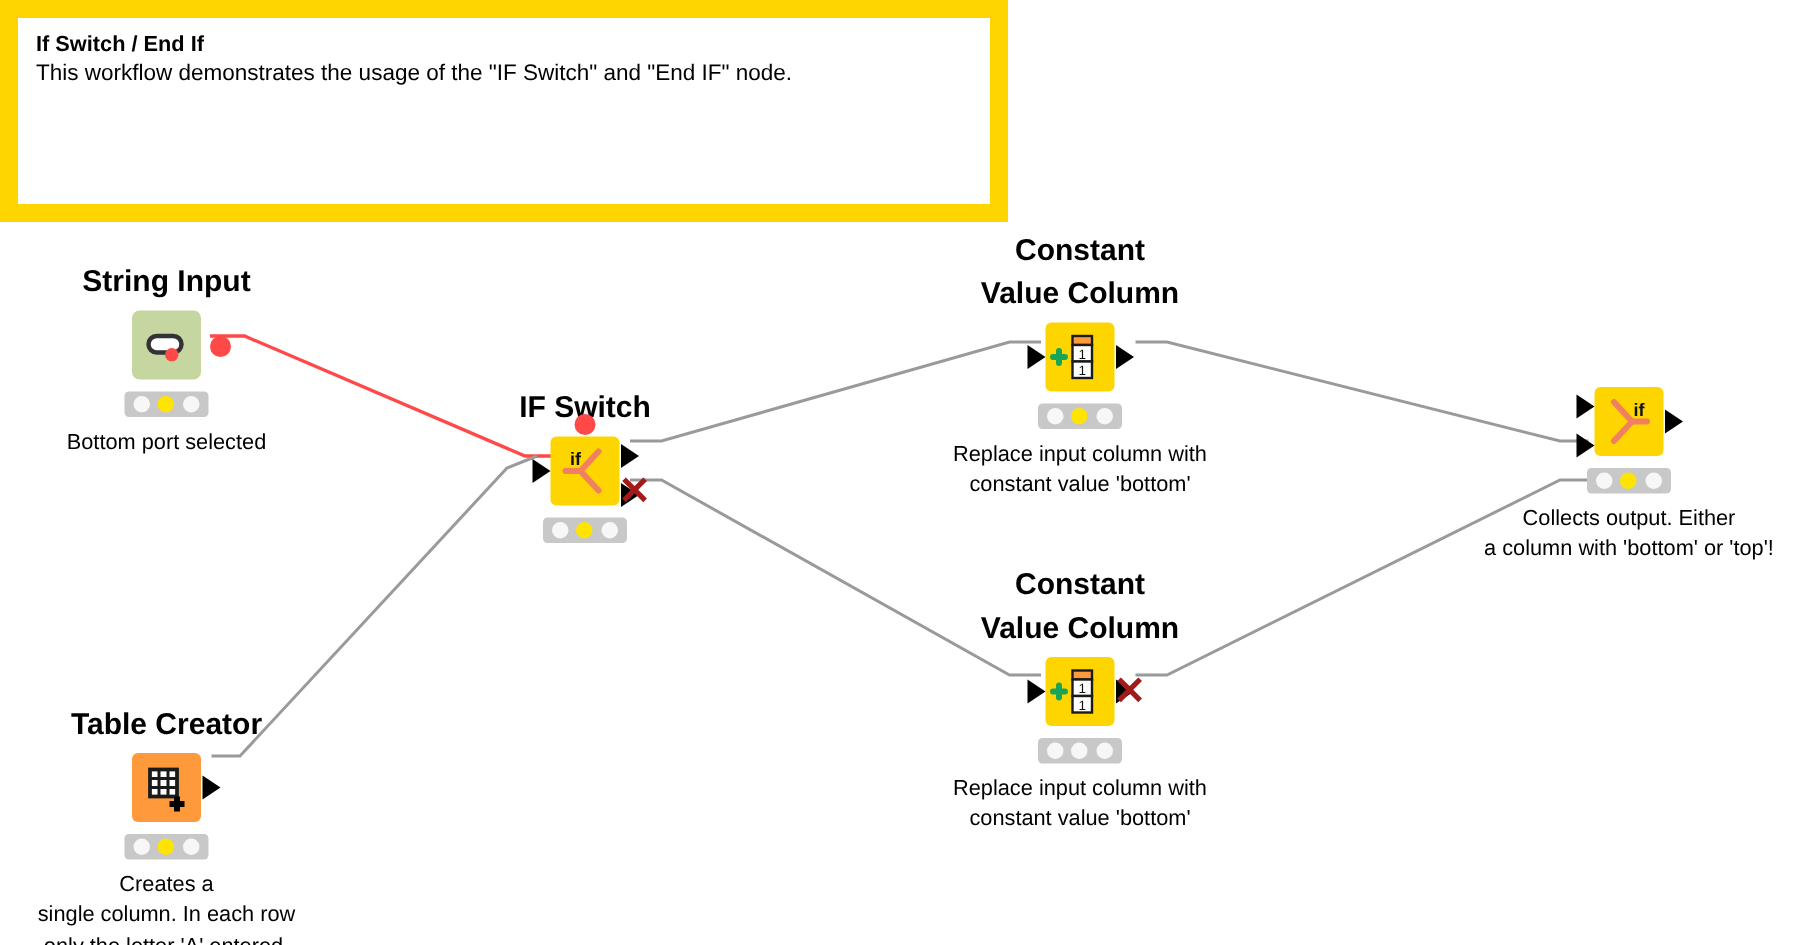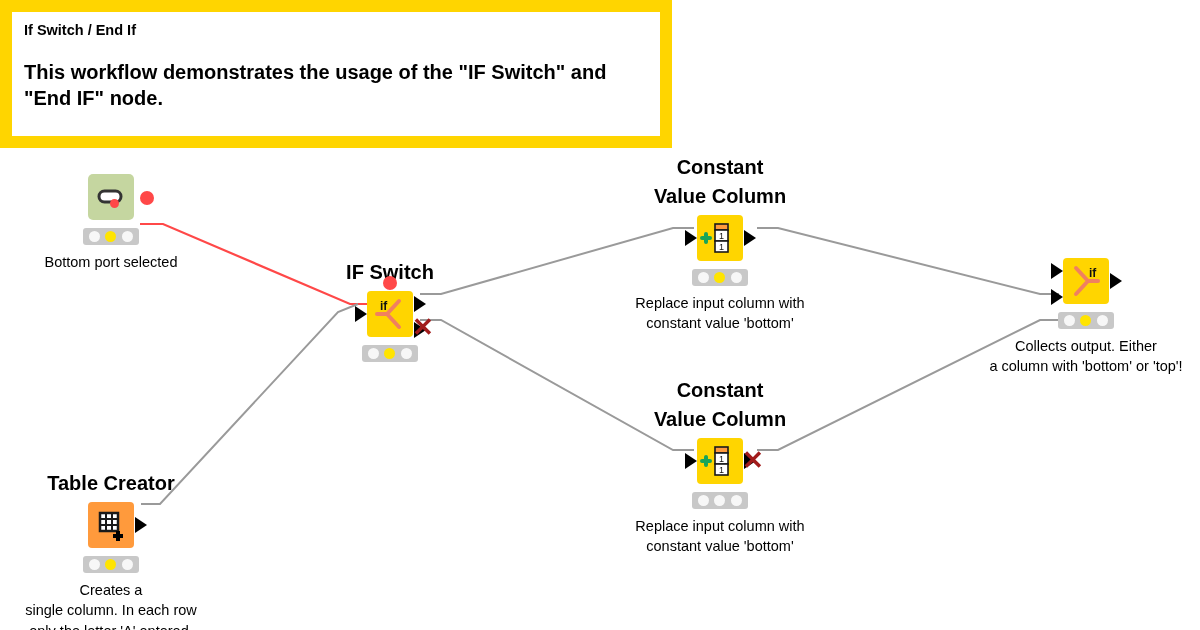--- a/index.html
+++ b/index.html
@@ -31,26 +31,24 @@
     background: #ffffff;
     width: 100%;
     height: 100%;
     box-sizing: border-box;
     padding: 10px 12px;
   }
   .annotation-title {
     font-size: 14.5px;
     font-weight: bold;
     line-height: 1.2;
-    margin-bottom: 20px;
   }
   .annotation-body {
-    font-size: 20px;
+    font-size: 15px;
     line-height: 1.3;
-    font-weight: bold;
   }
 
   
   .edges {
     position: absolute;
     left: 0;
     top: 0;
     width: 1200px;
     height: 630px;
     pointer-events: none;
@@ -162,20 +160,21 @@
   <path d="M 420,294 L 441,294 L 673,228 L 694,228" fill="none" stroke="#9a9a9a" stroke-width="2"></path>
 
   <path d="M 420,320 L 441,320 L 673,450 L 694,450" fill="none" stroke="#9a9a9a" stroke-width="2"></path>
 
   <path d="M 757,228 L 778,228 L 1040,294 L 1059,294" fill="none" stroke="#9a9a9a" stroke-width="2"></path>
 
   <path d="M 757,450 L 778,450 L 1040,320 L 1059,320" fill="none" stroke="#9a9a9a" stroke-width="2"></path>
 </svg>
 
 <div class="node" style="left:111px; top:174px;">
+  <div class="node-title">String Input</div>
   <div class="node-body-wrap">
     <div class="node-icon" style="background:#C5D6A0;">
       <svg width="46" height="46" viewBox="0 0 46 46">
         <rect x="11" y="17" width="22" height="11" rx="5.5" ry="5.5" fill="#ffffff" stroke="#333333" stroke-width="3"></rect>
         <circle cx="26.5" cy="29.5" r="4.5" fill="#FF4848"></circle>
       </svg>
     </div>
     <div class="port-dot" style="left:109px; top:17px;"></div>
   </div>
   <div class="status">

